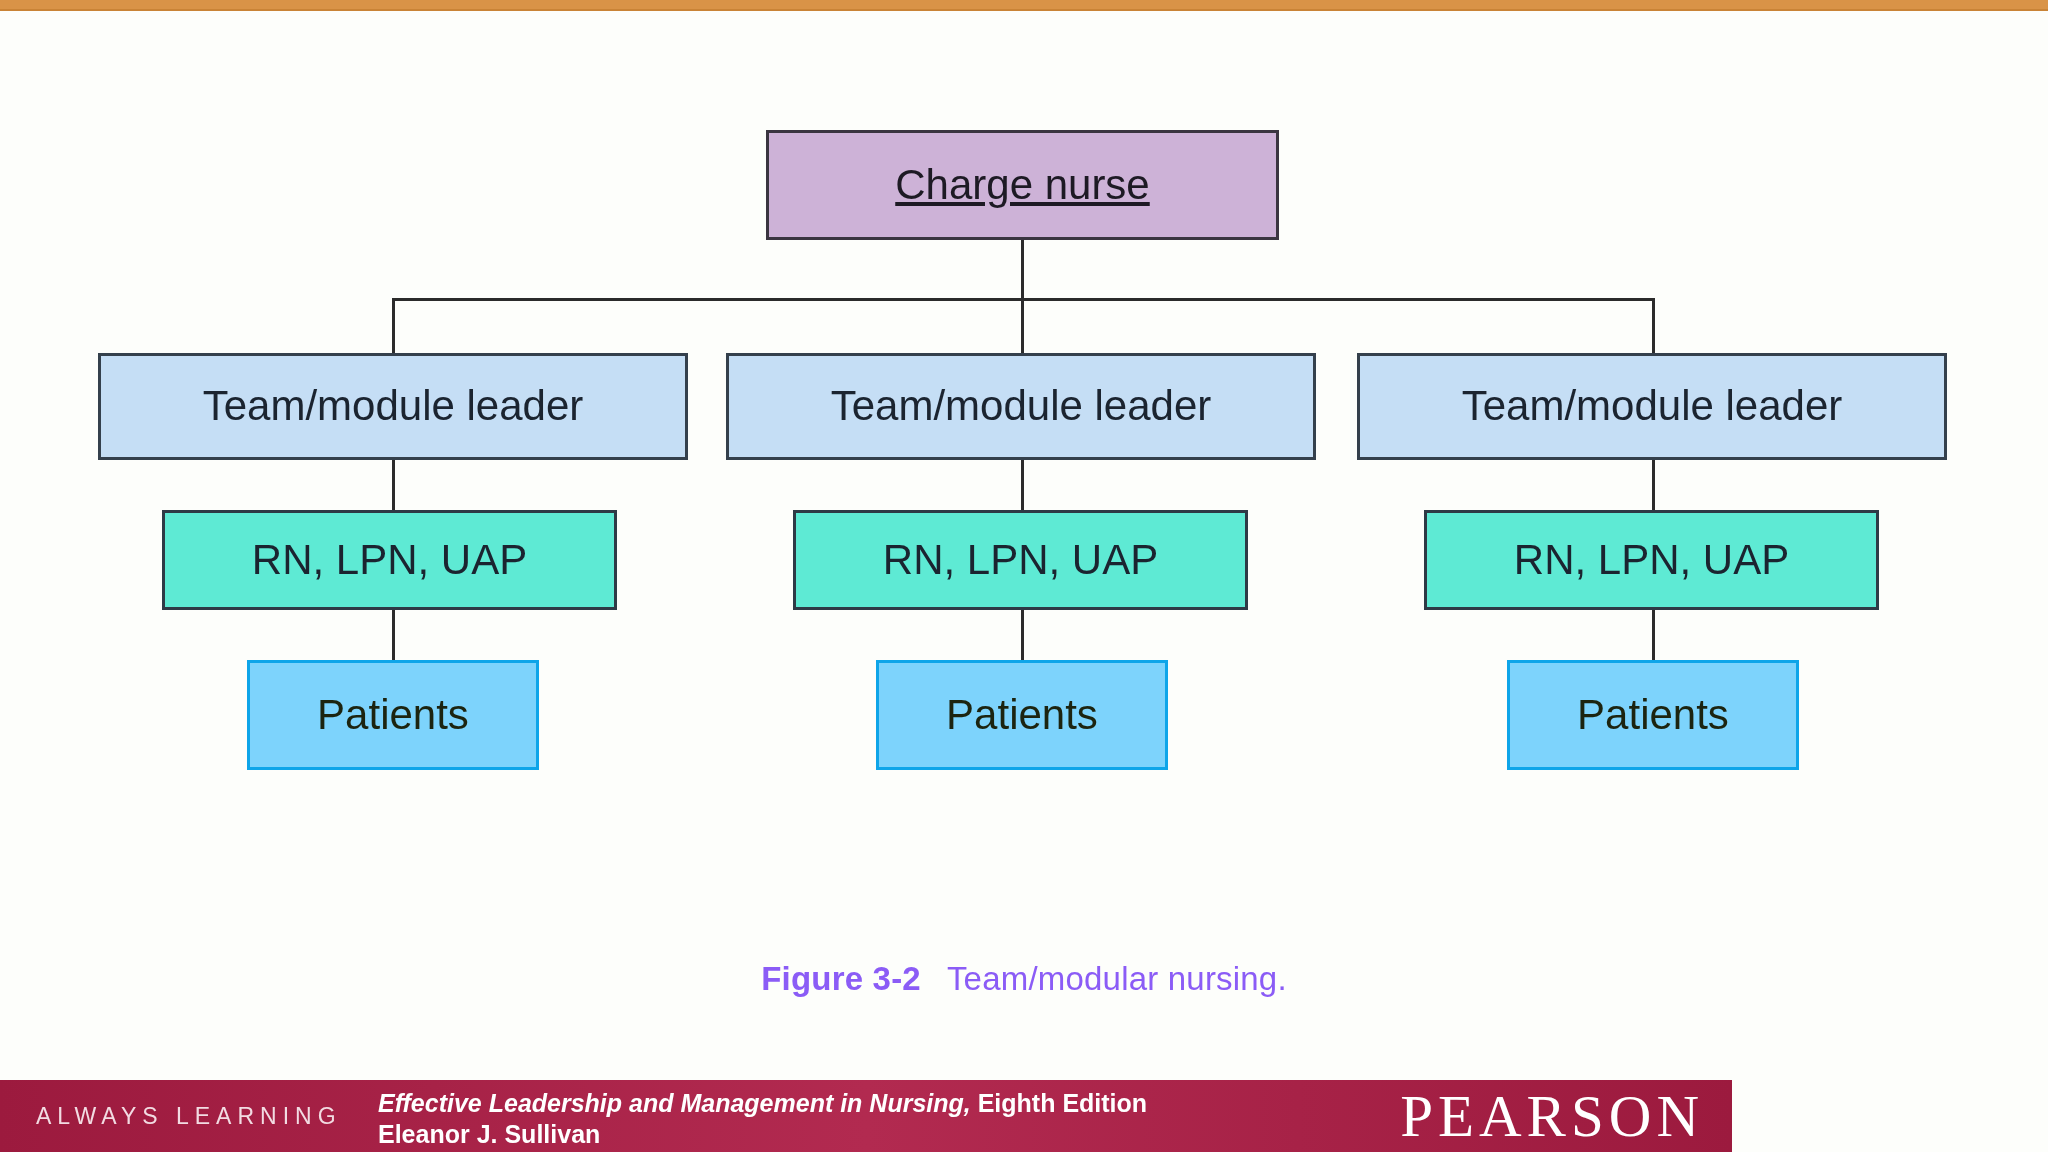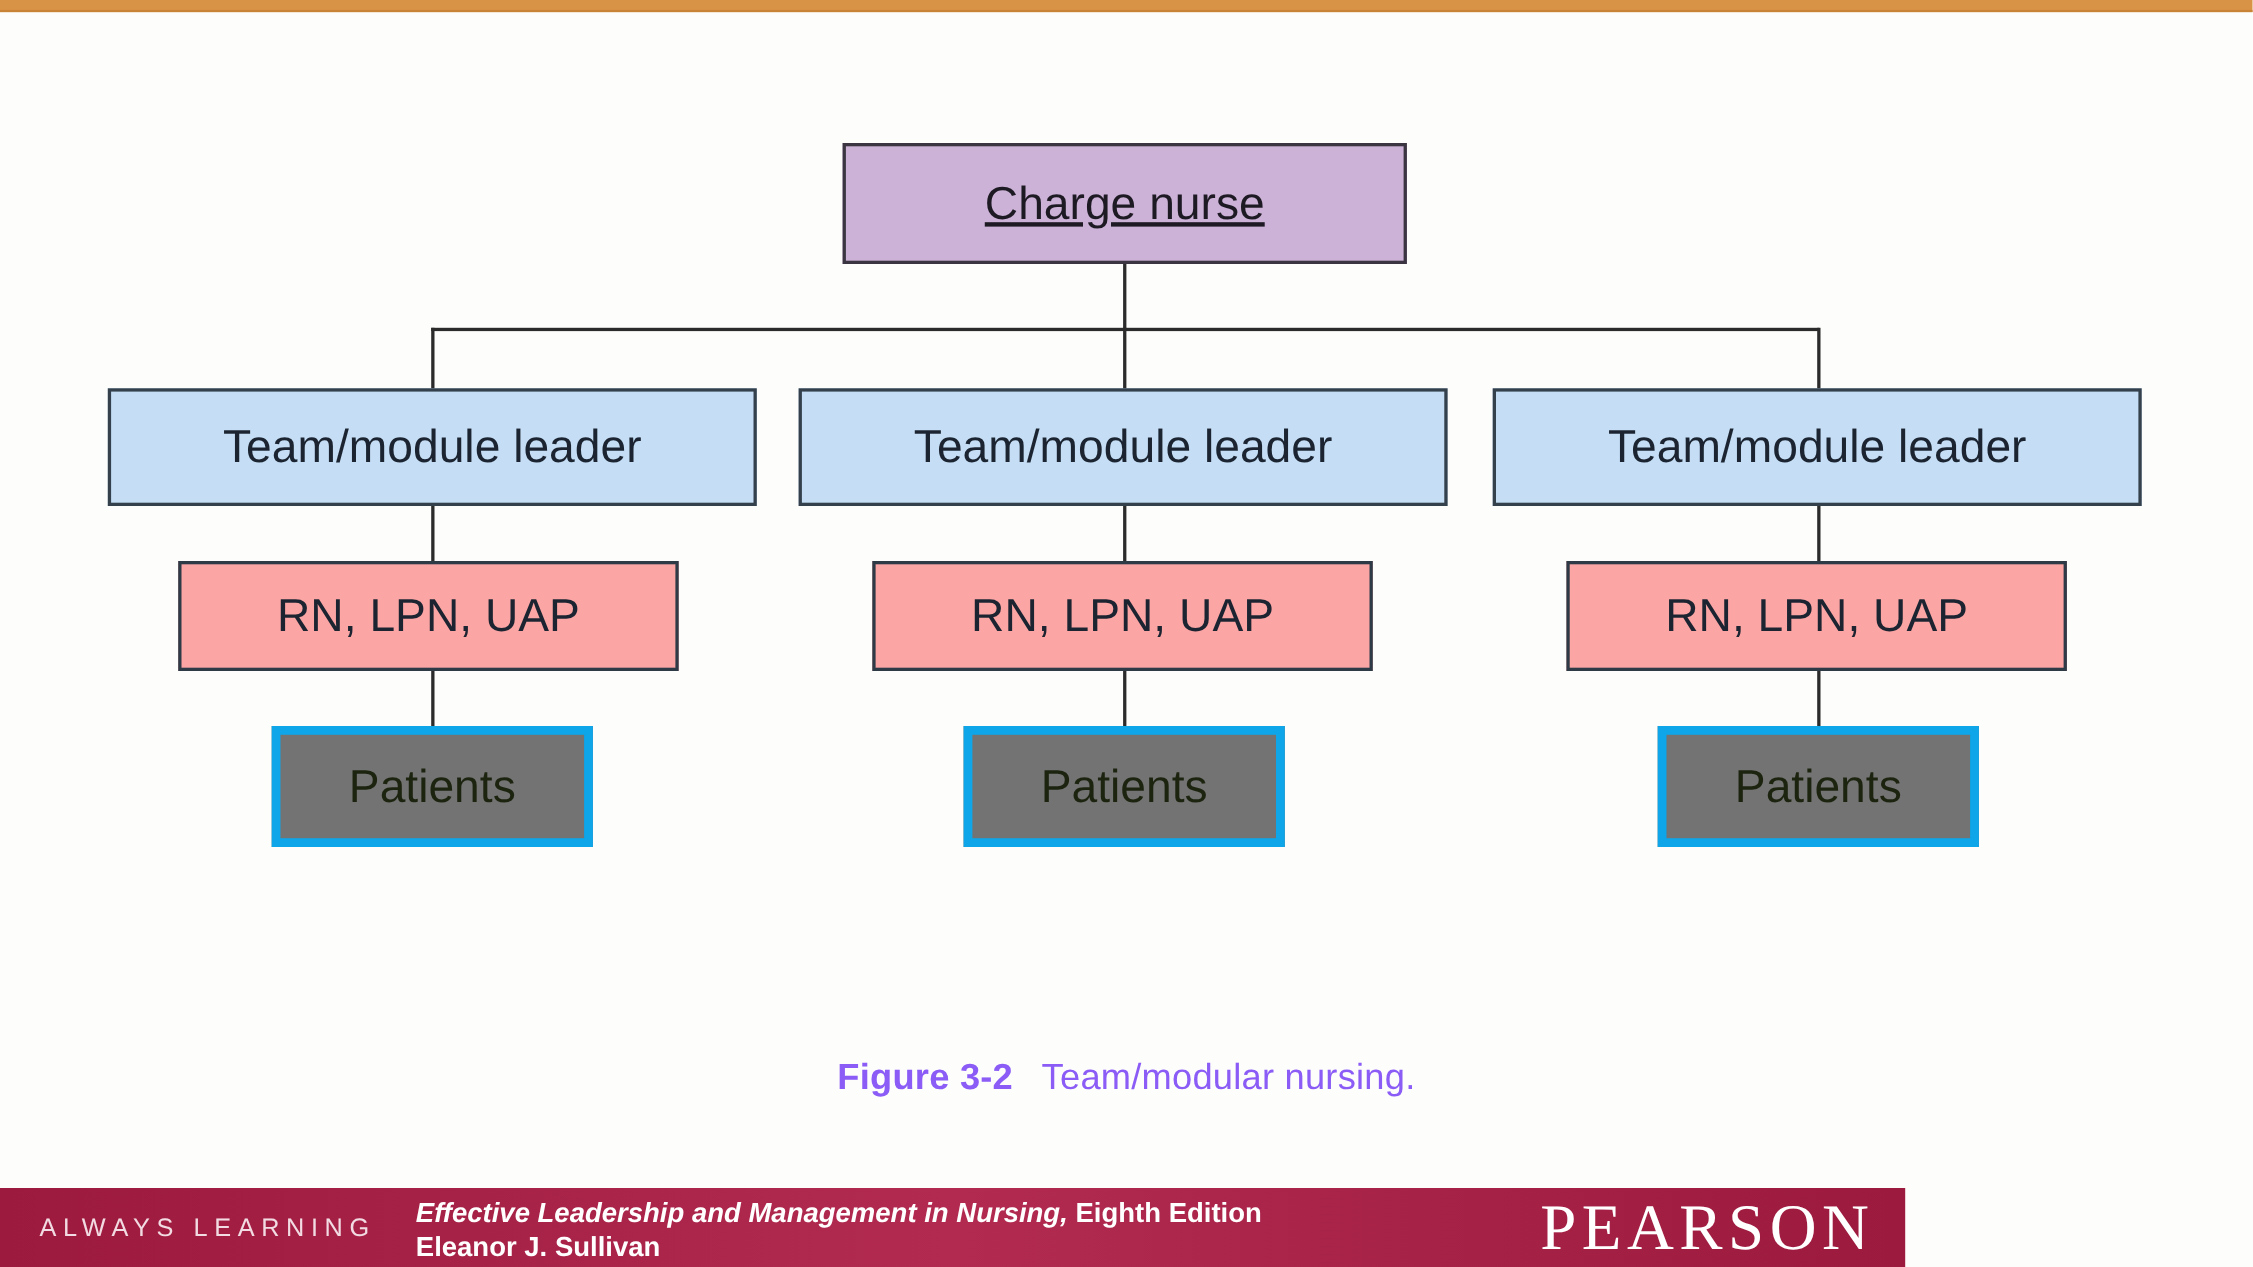--- a/index.html
+++ b/index.html
@@ -51,28 +51,28 @@
     font-size: 42px;
     text-decoration: underline;
   }
   .node-team {
     background: #c5def5;
     border: 3px solid #34404c;
     color: #1b2430;
     font-size: 42px;
   }
   .node-staff {
-    background: #fca5a5;
+    background: #5eead4;
     border: 3px solid #2e3a46;
     color: #1b2430;
     font-size: 42px;
   }
   .node-patients {
-    background: #737373;
-    border: 8px solid #0ea5e9;
+    background: #7dd3fc;
+    border: 3px solid #0ea5e9;
     color: #1c2410;
     font-size: 42px;
   }
 
   
   .conn {
     position: absolute;
     background: #2b2b2b;
   }
   .conn-v { width: 3px; }

